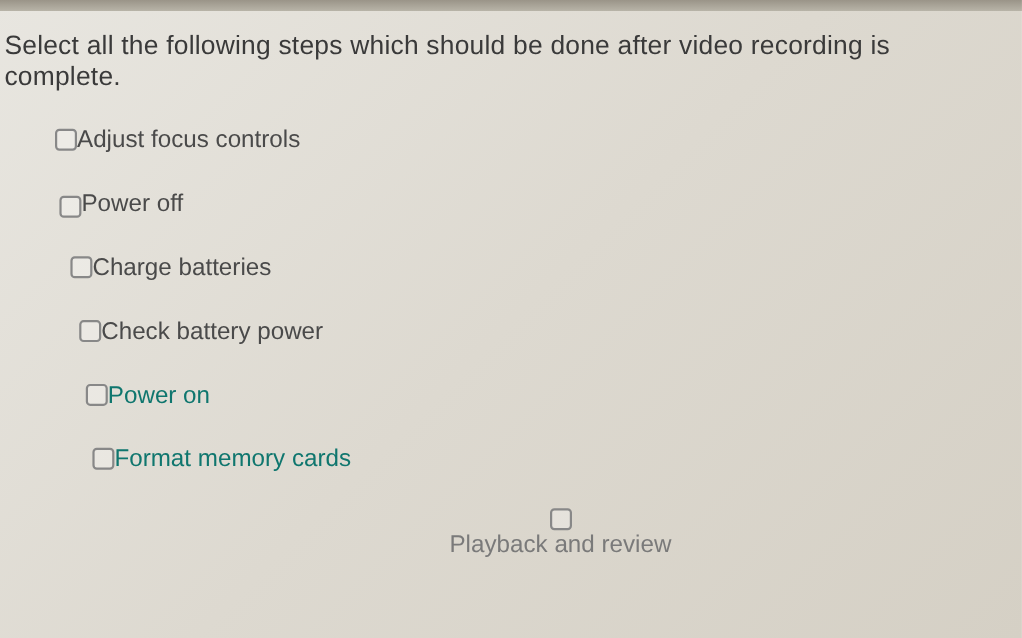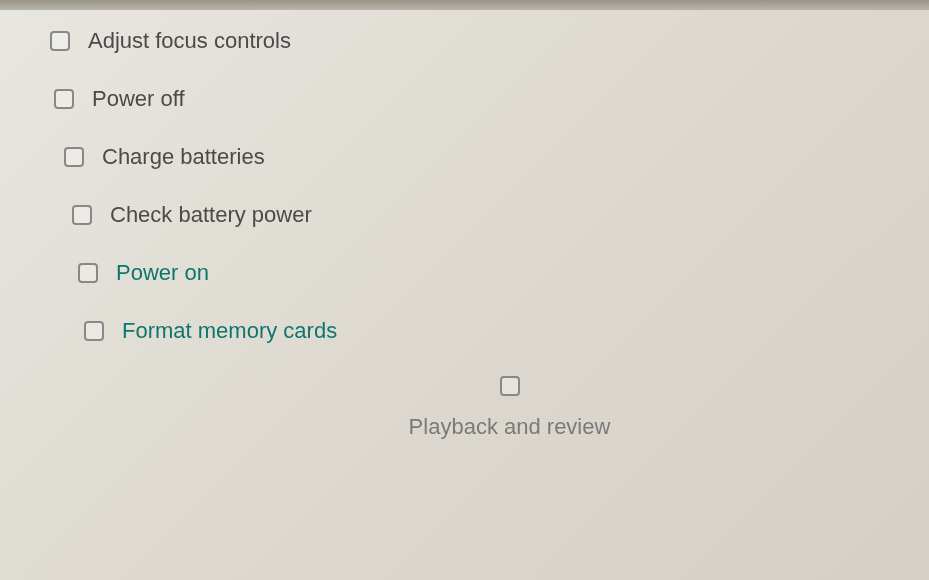--- a/index.html
+++ b/index.html
@@ -34,23 +34,22 @@
       padding: 0 8px 30px 4px;
       letter-spacing: 0.2px;
     }
     .options {
       padding-left: 50px;
     }
     .option {
       display: flex;
       align-items: center;
       margin-bottom: 32px;
-      gap: 18px;
     }
-    .option:nth-child(2) { padding-left: 4px; }
+    .option:nth-child(2) { padding-left: 4px; align-items: flex-end; }
     .option:nth-child(3) { padding-left: 14px; text-align: right; }
     .option:nth-child(4) { padding-left: 22px; text-align: right; }
     .option:nth-child(5) { padding-left: 28px; }
     .option:nth-child(6) { padding-left: 34px; }
     .option:nth-child(7) { padding-left: 40px; flex-direction: column; }
     .option:nth-child(8) { padding-left: 48px; }
     .checkbox {
       width: 20px;
       height: 20px;
       border: 2px solid #888;
@@ -68,20 +67,21 @@
       color: #0f766e;
     }
     .option:nth-child(n+7) .option-label {
       color: #7a7a7a;
     }
   </style>
 </head>
 <body>
 
 <div class="container">
+  <div class="question">Select all the following steps which should be done after video recording is complete.</div>
   <div class="options">
     <div class="option">
       <div class="checkbox"></div>
       <span class="option-label">Adjust focus controls</span>
     </div>
     <div class="option">
       <div class="checkbox"></div>
       <span class="option-label">Power off</span>
     </div>
     <div class="option">

